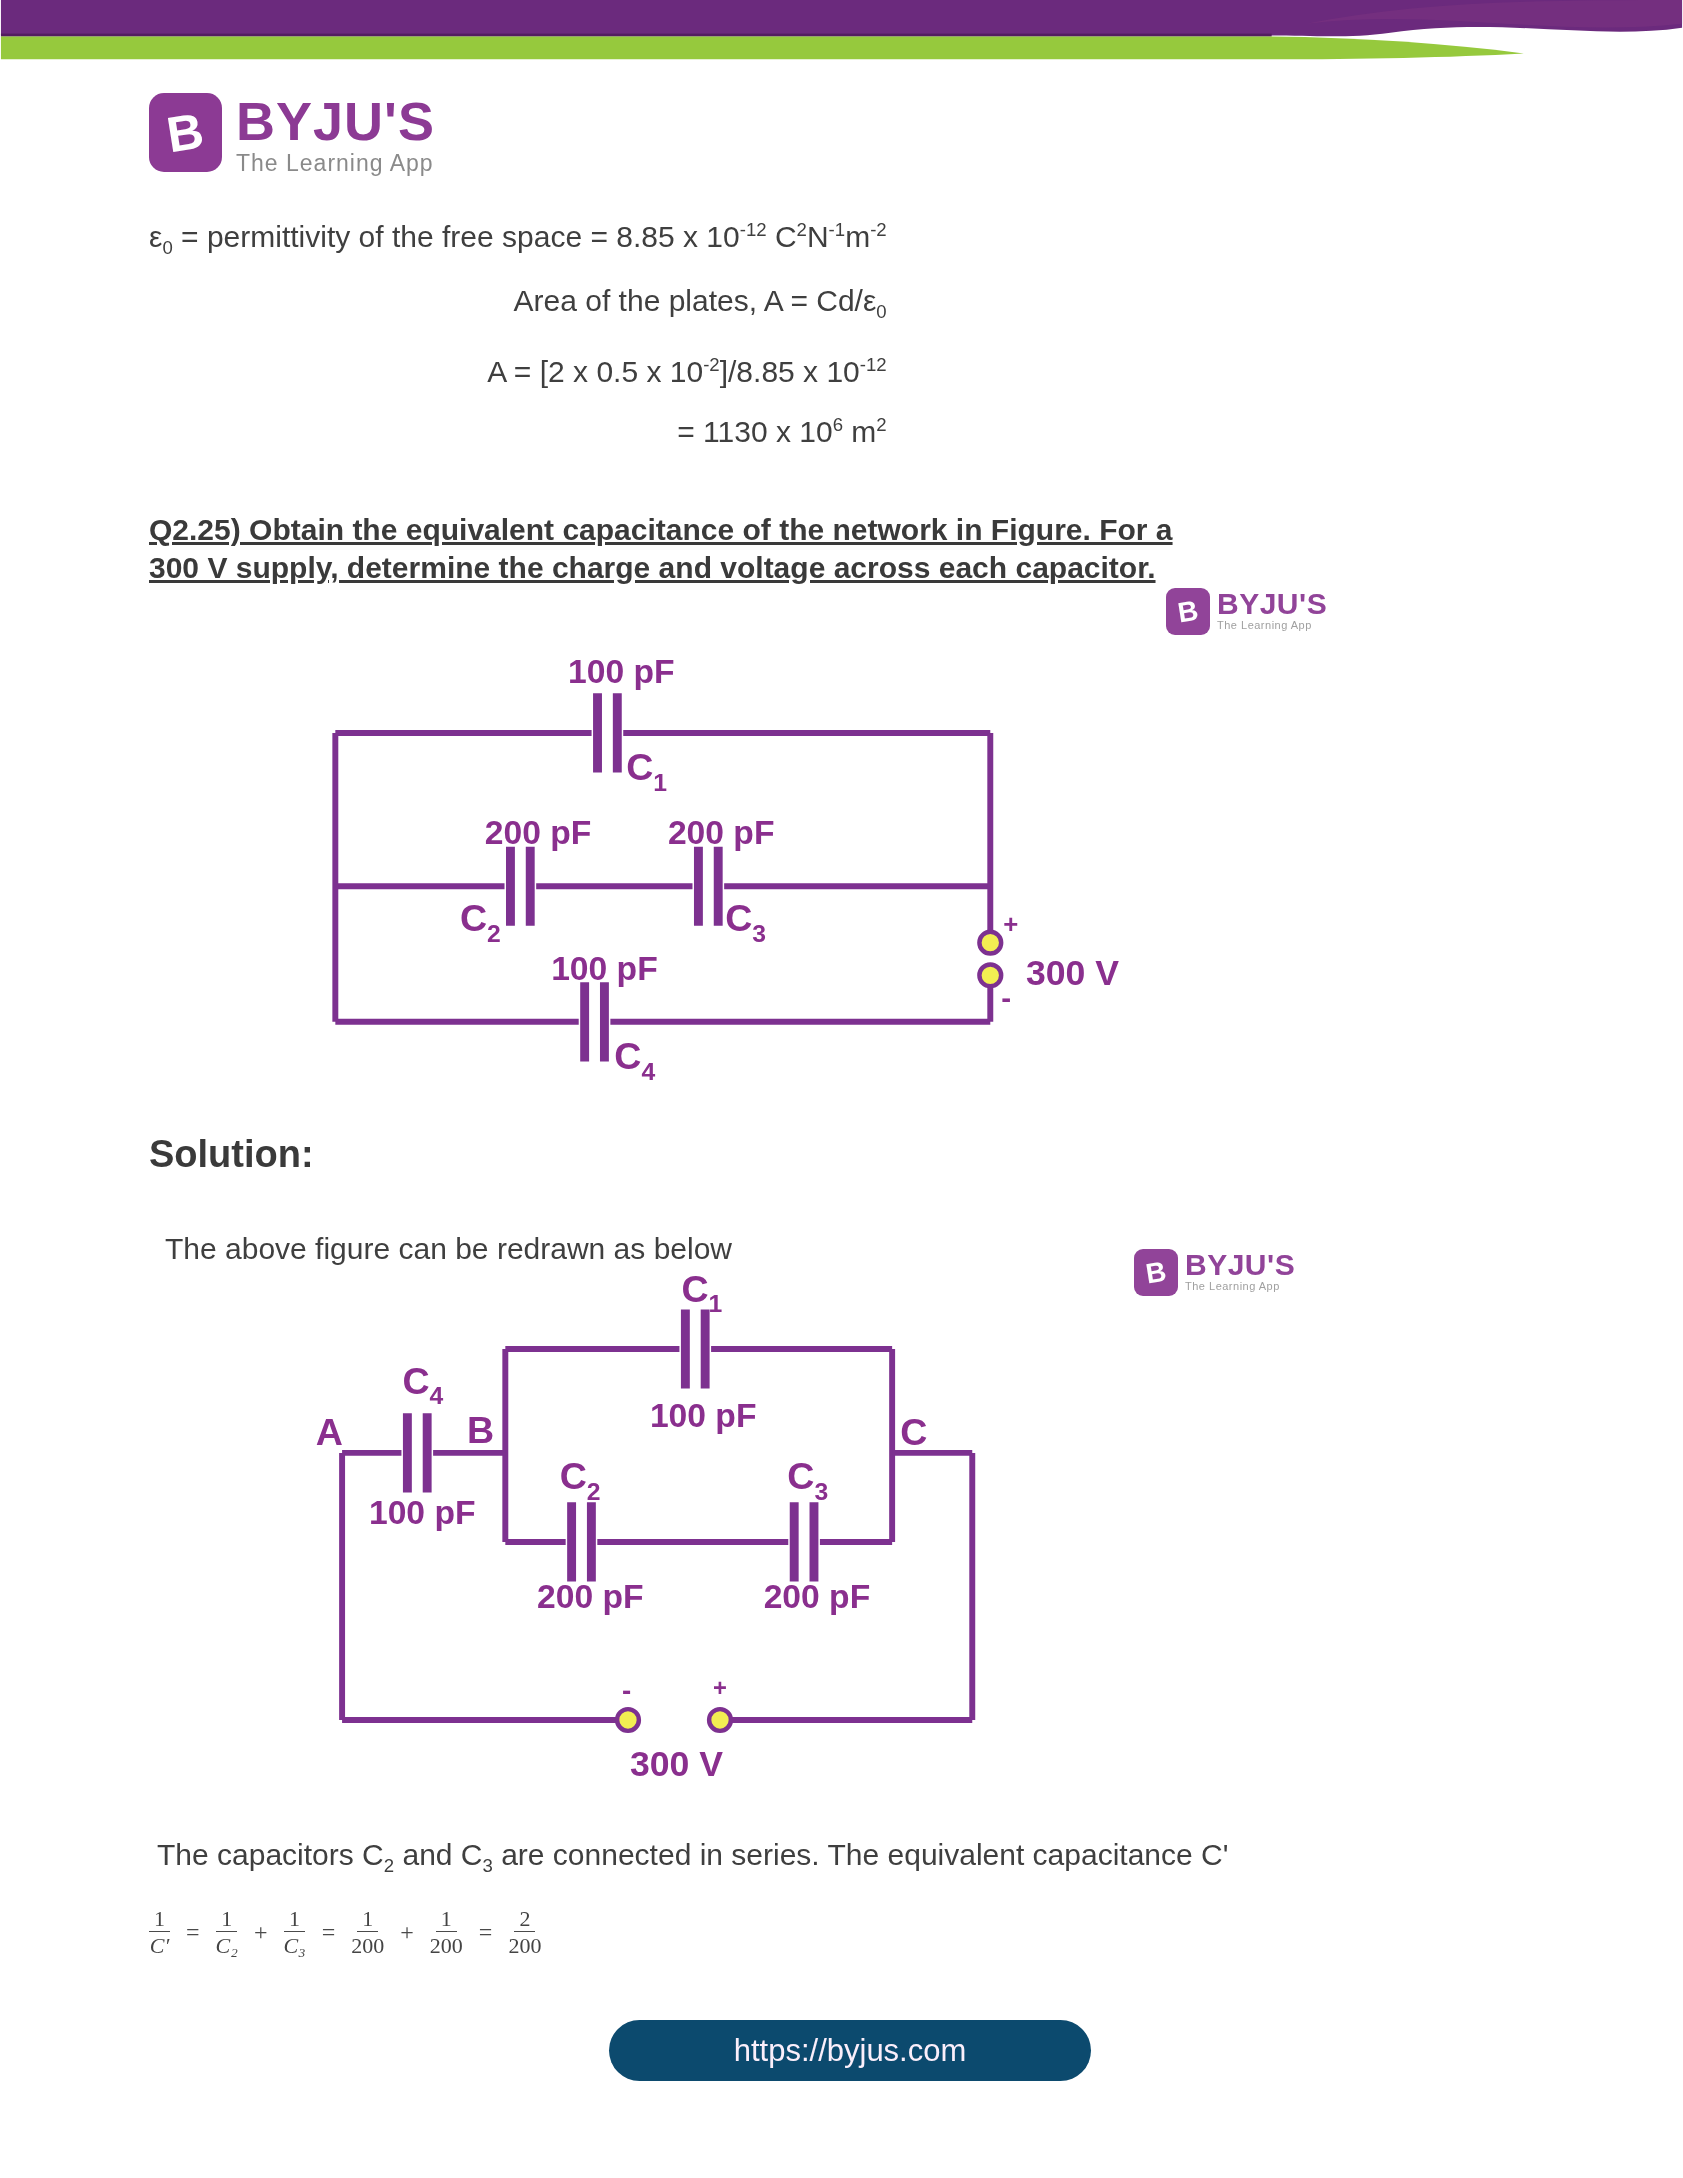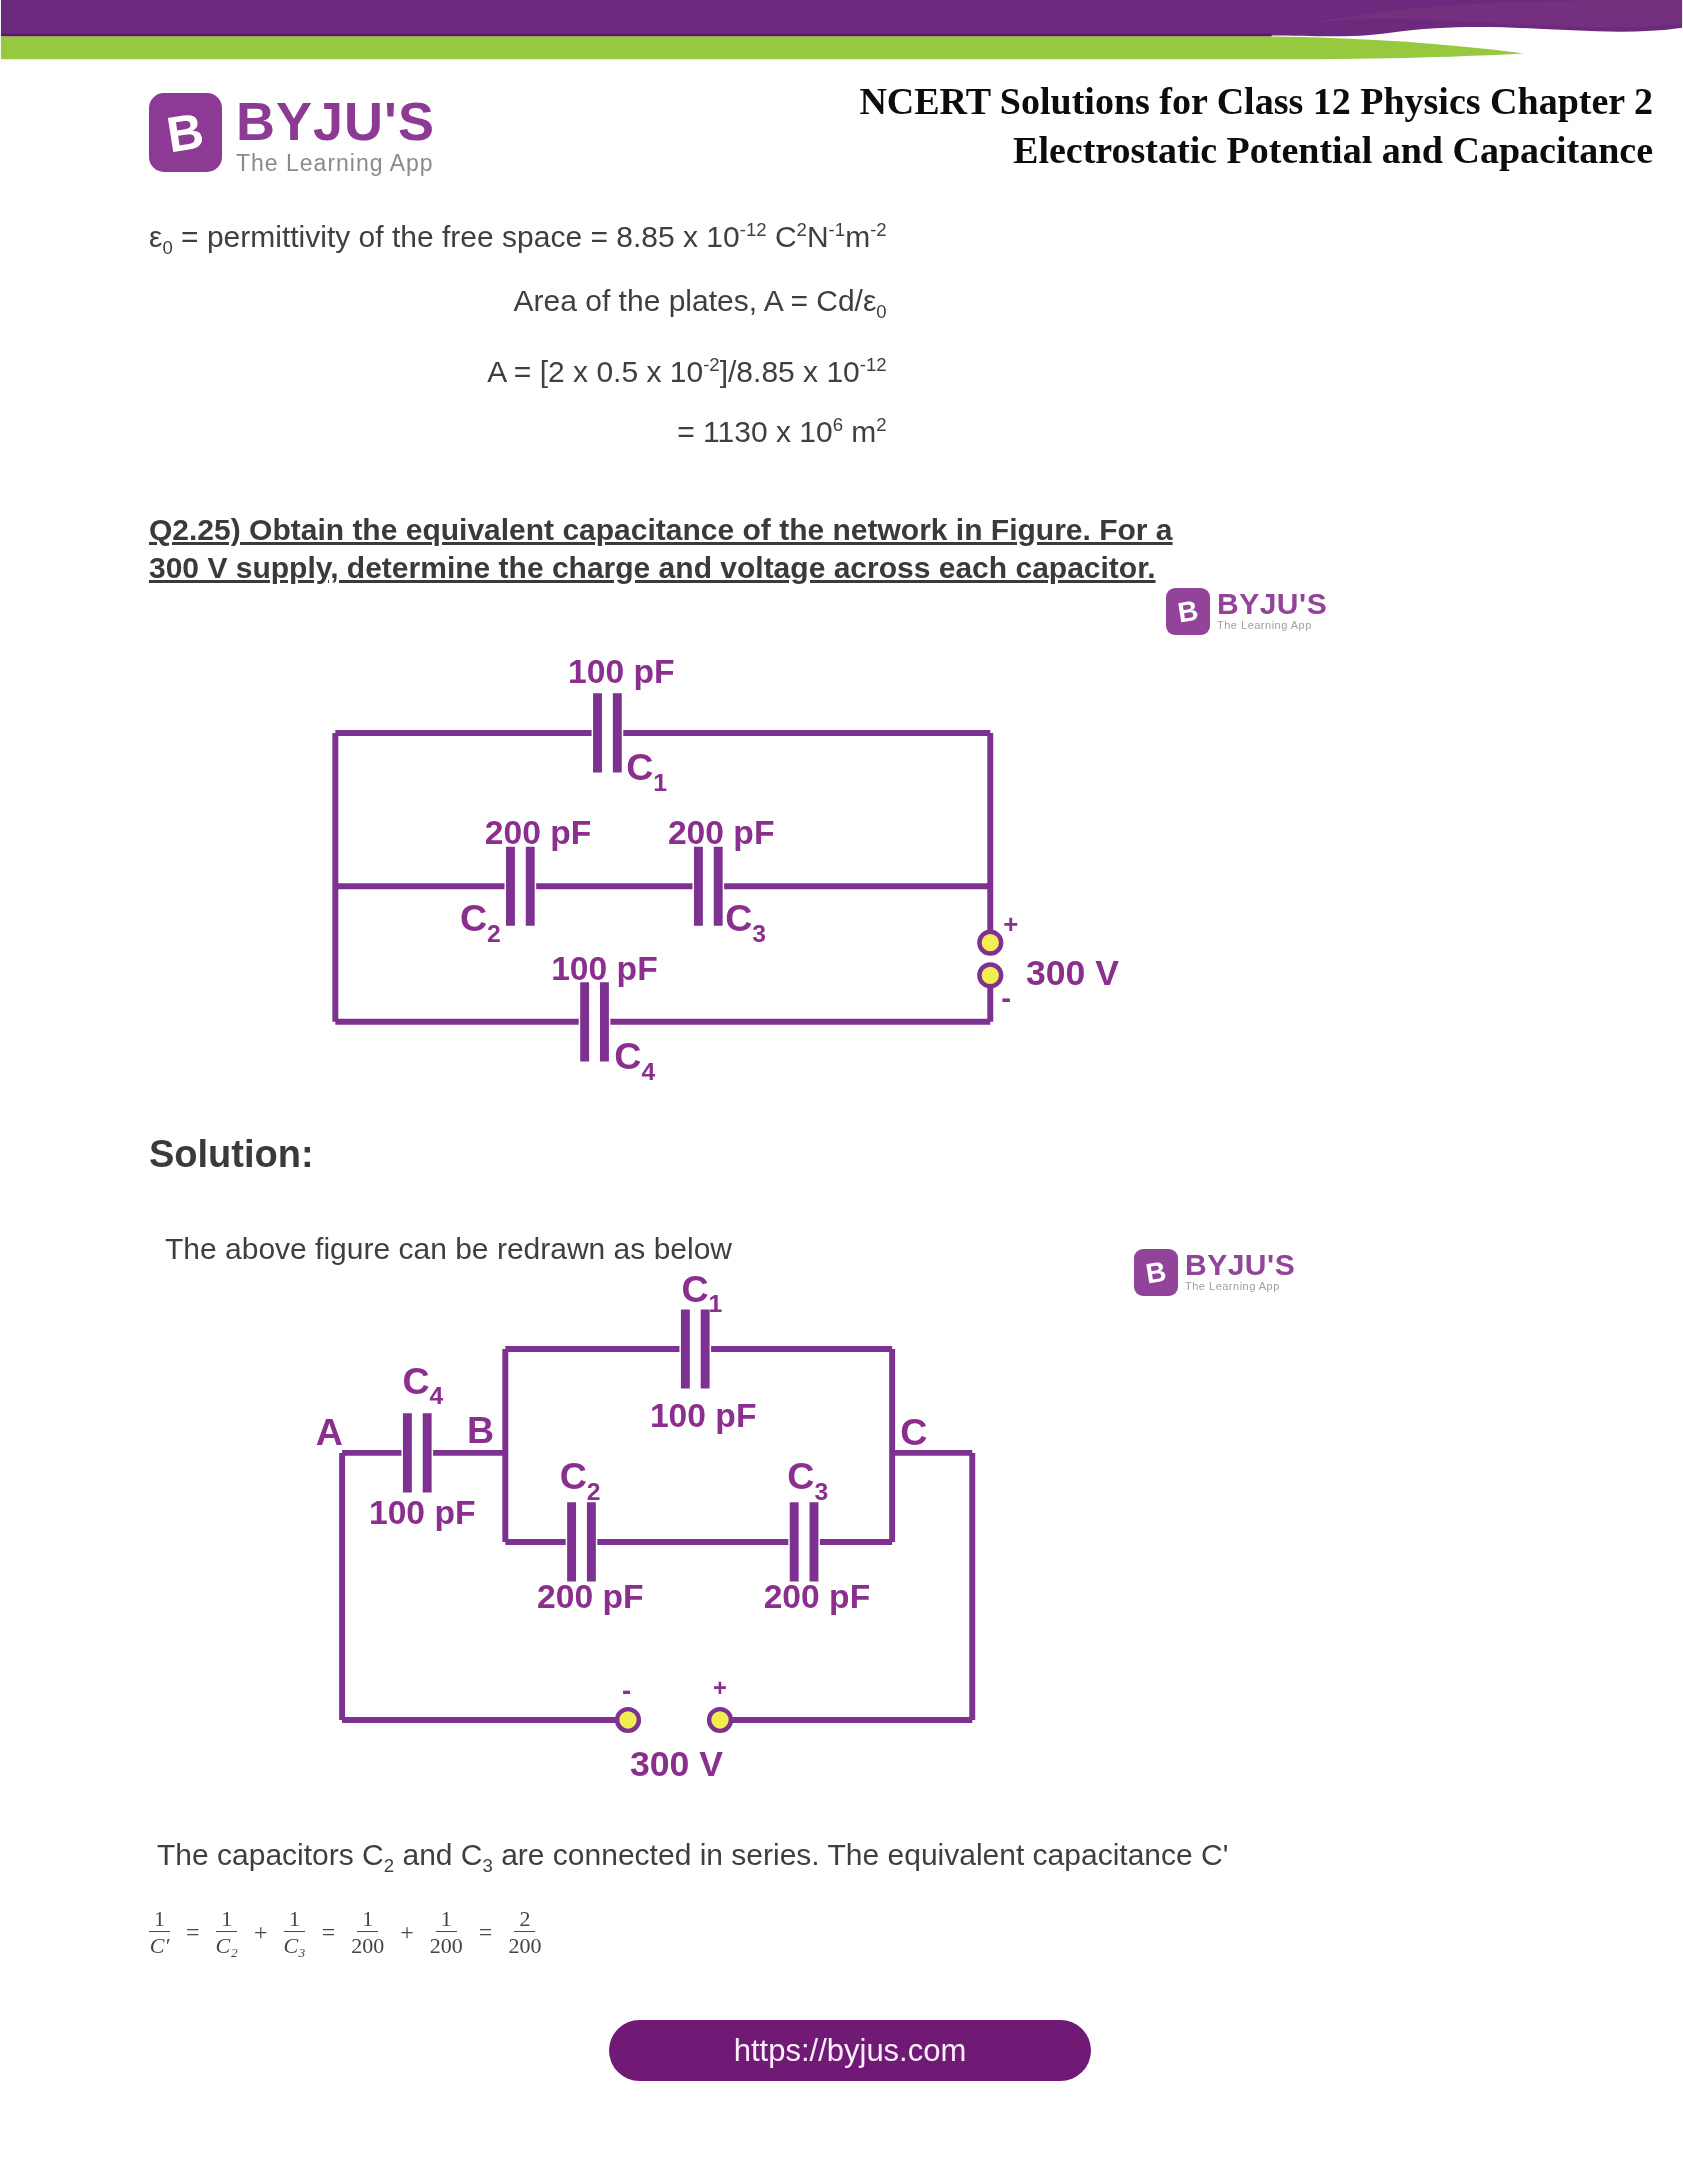--- a/index.html
+++ b/index.html
@@ -55,21 +55,21 @@
     font-family:"Liberation Serif", serif;color:#444;font-size:22px;
   }
   .frac{display:inline-flex;flex-direction:column;align-items:center;line-height:1.05;}
   .frac .num{padding:0 5px 1px 5px;border-bottom:1.6px solid #4a4a4a;}
   .frac .den{padding-top:2px;}
   .frac.var .den{font-style:italic;}
   .op{font-size:24px;color:#4a4a4a;}
   
   .pill{
     position:absolute;left:609px;top:2020px;width:482px;height:61px;border-radius:32px;
-    background:#701a75;display:flex;align-items:center;justify-content:center;cursor:pointer;
+    background:#0c4a6e;display:flex;align-items:center;justify-content:center;cursor:pointer;
   }
   .pill span{color:#fbeffb;font-size:31px;}
 </style>
 </head>
 <body>
 
 <div class="page">
 
   <svg class="banner" width="1683" height="89" viewBox="0 0 1700 90">
     <path fill="#6b2a7d" d="M0,0 H1700 V28 C1610,41 1520,17 1405,33 C1362,39 1330,36 1280,36 H0 Z"></path>
@@ -81,24 +81,20 @@
   <div class="logo">
     <div class="logo-badge">
       <span>B</span>
     </div>
     <div>
       <div class="logo-word">BYJU'S</div>
       <div class="logo-tag">The Learning App</div>
     </div>
   </div>
 
-  <div class="title">
-    <div>NCERT Solutions for Class 12 Physics Chapter 2</div>
-    <div>Electrostatic Potential and Capacitance</div>
-  </div>
 
   <div class="intro">
     <p>ε<sub>0</sub> = permittivity of the free space = 8.85 x 10<sup>-12</sup> C<sup>2</sup>N<sup>-1</sup>m<sup>-2</sup></p>
     <p>Area of the plates, A = Cd/ε<sub>0</sub></p>
     <p>A = [2 x 0.5 x 10<sup>-2</sup>]/8.85 x 10<sup>-12</sup></p>
     <p>= 1130 x 10<sup>6</sup> m<sup>2</sup></p>
   </div>
 
   <p class="question">Q2.25) Obtain the equivalent capacitance of the network in Figure. For a 300 V supply, determine the charge and voltage across each capacitor.</p>
 

